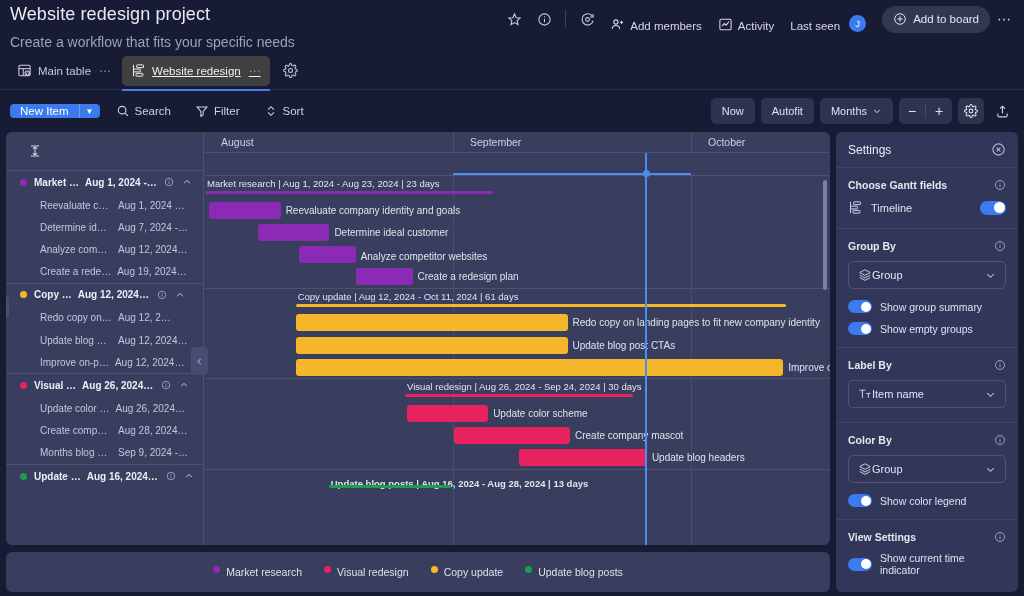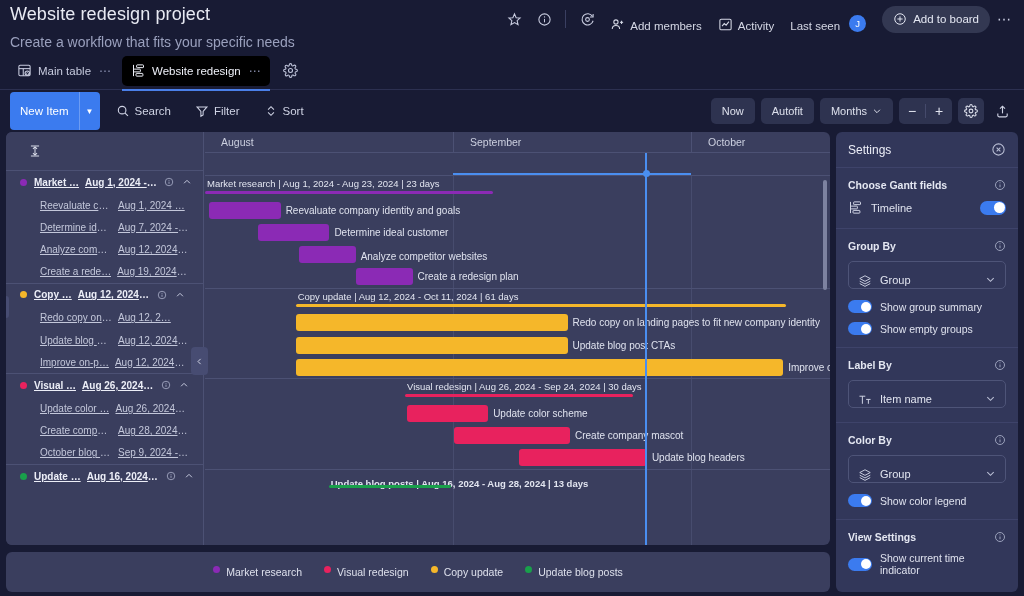--- a/index.html
+++ b/index.html
@@ -54,37 +54,37 @@
   
   .tabbar {
     position: absolute; left: 0; top: 52px; width: 1024px; height: 38px;
     border-bottom: 1px solid #2c3050;
     display: flex; align-items: center; padding-left: 8px; gap: 2px;
   }
   .tab {
     display: flex; align-items: center; gap: 6px; height: 30px; padding: 0 9px;
     font-size: 11.5px; color: #c7cbde; border-radius: 5px; cursor: pointer; position: relative;
   }
-  .tab.active { background: #000000; color: #eef0f8; }
+  .tab.active { background: #404040; color: #eef0f8; text-decoration: underline; }
   .tab.active::after {
     content: ""; position: absolute; left: 0; right: 0; bottom: -5px; height: 2px; background: #4a7fe8;
   }
   .tab .tdots { color: #8d93b2; font-size: 12px; margin-left: 2px; }
   .tab-gear {
     width: 26px; height: 26px; display: flex; align-items: center; justify-content: center;
     color: #c2c7dd; cursor: pointer; border-radius: 4px; margin-left: 6px;
   }
 
   
   .toolbar {
     position: absolute; left: 0; top: 92px; width: 1024px; height: 38px;
     display: flex; align-items: center; padding: 0 10px;
   }
   .newitem {
-    display: flex; align-items: stretch; height: 38px; background: #3b7bef;
+    display: flex; align-items: stretch; height: 14px; background: #3b7bef;
     border-radius: 4px; color: #fff; font-size: 11.5px; cursor: pointer; overflow: hidden;
   }
   .newitem .lbl { display: flex; align-items: center; padding: 0 10px; }
   .newitem .caret {
     display: flex; align-items: center; padding: 0 6px;
     border-left: 1px solid rgba(255,255,255,.25); font-size: 8px;
   }
   .tb-btn {
     display: flex; align-items: center; gap: 5px; height: 26px; padding: 0 8px;
     font-size: 11.5px; color: #cfd3e4; cursor: pointer; border-radius: 4px; margin-left: 8px;
@@ -137,21 +137,21 @@
     padding-left: 16px; line-height: 21px; border-left: 1px solid #4c5174;
   }
   .tl-m-cell:first-child { border-left: none; }
   .g-body { position: absolute; left: 0; top: 43px; right: 0; bottom: 0; }
   .vgrid { position: absolute; top: 0; bottom: 0; width: 1px; background: #474c6e; }
   .grp-sep { position: absolute; left: 0; right: 0; height: 1px; background: #4c5174; }
 
   
   .lrow {
     position: absolute; left: 0; right: 0; display: flex; align-items: center;
-    padding-left: 14px; font-size: 10px; white-space: nowrap; overflow: hidden; text-decoration: underline;
+    padding-left: 14px; font-size: 10px; white-space: nowrap; overflow: hidden;
   }
   .lrow.group { font-weight: 700; color: #eceef7; padding-left: 14px; }
   .lrow.sub { color: #c3c7da; padding-left: 34px; font-weight: 400; }
   .dot { width: 7px; height: 7px; border-radius: 50%; margin-right: 7px; flex: none; }
   .lrow .nm { max-width: 58px; overflow: hidden; text-overflow: ellipsis; }
   .lrow.sub .nm { max-width: 72px; }
   .lrow .dt { margin-left: 6px; color: inherit; max-width: 72px; overflow: hidden; text-overflow: ellipsis; }
   .lrow .info { margin-left: 7px; color: #a7acc6; display:flex; align-items:center; }
   .lrow .chev { margin-left: 8px; color: #c6cade; font-size: 9px; }
 
@@ -209,21 +209,21 @@
   .set-title { font-size: 12px; color: #eceef7; font-weight: 400; }
   .set-close { color: #b9bed4; cursor: pointer; display: flex; }
   .set-sec { padding: 11px 12px 3px 12px; }
   .set-sec.bordered { border-top: 1px solid #3e436a; }
   .set-lbl-row { display: flex; align-items: center; justify-content: space-between; margin-bottom: 9px; }
   .set-lbl { font-size: 10.5px; color: #e4e7f2; font-weight: 700; }
   .set-info { color: #a0a6c0; display: flex; cursor: pointer; }
   .field-row { display: flex; align-items: center; gap: 8px; margin-bottom: 10px; }
   .field-row .fname { font-size: 11px; color: #dfe2ee; flex: 1; }
   .select {
-    display: flex; gap: 8px; height: 28px; padding: 12px 9px;
+    display: flex; align-items: center; height: 28px; padding: 12px 9px;
     border: 1px solid #4e5478; border-radius: 5px; font-size: 11px; color: #e2e5f0;
     cursor: pointer; margin-bottom: 11px;
   }
   .select .sv { flex: 1; }
   .select .cv { font-size: 9px; color: #b9bed4; }
   .toggle-row { display: flex; align-items: center; gap: 8px; margin-bottom: 9px; cursor: pointer; }
   .toggle {
     width: 24px; height: 13px; border-radius: 7px; background: #3b7bef; position: relative; flex: none;
   }
   .toggle::after {
@@ -494,21 +494,21 @@
           </div>
           <div class="lrow sub" style="top: 265.4px; height: 22.2px;">
             <span class="nm">Update color …</span>
             <span class="dt">Aug 26, 2024 - Se…</span>
           </div>
           <div class="lrow sub" style="top: 287.6px; height: 22.2px;">
             <span class="nm">Create compa…</span>
             <span class="dt">Aug 28, 2024 - Se…</span>
           </div>
           <div class="lrow sub" style="top: 309.8px; height: 22.2px;">
-            <span class="nm">October blog h…</span>
+            <span class="nm">Months blog h…</span>
             <span class="dt">Sep 9, 2024 - Sep …</span>
           </div>
           <div class="grp-sep" style="top: 332px;"></div>
           <div class="lrow group" style="top: 332px; height: 24px;">
             <span class="dot" style="background:#19a04b"></span>
             <span class="nm">Update …</span>
             <span class="dt">Aug 16, 2024 …</span>
             <span class="info">
               <svg width="10" height="10" viewBox="0 0 24 24" fill="none" stroke="currentColor" stroke-width="2">
                 <circle cx="12" cy="12" r="9"></circle>

